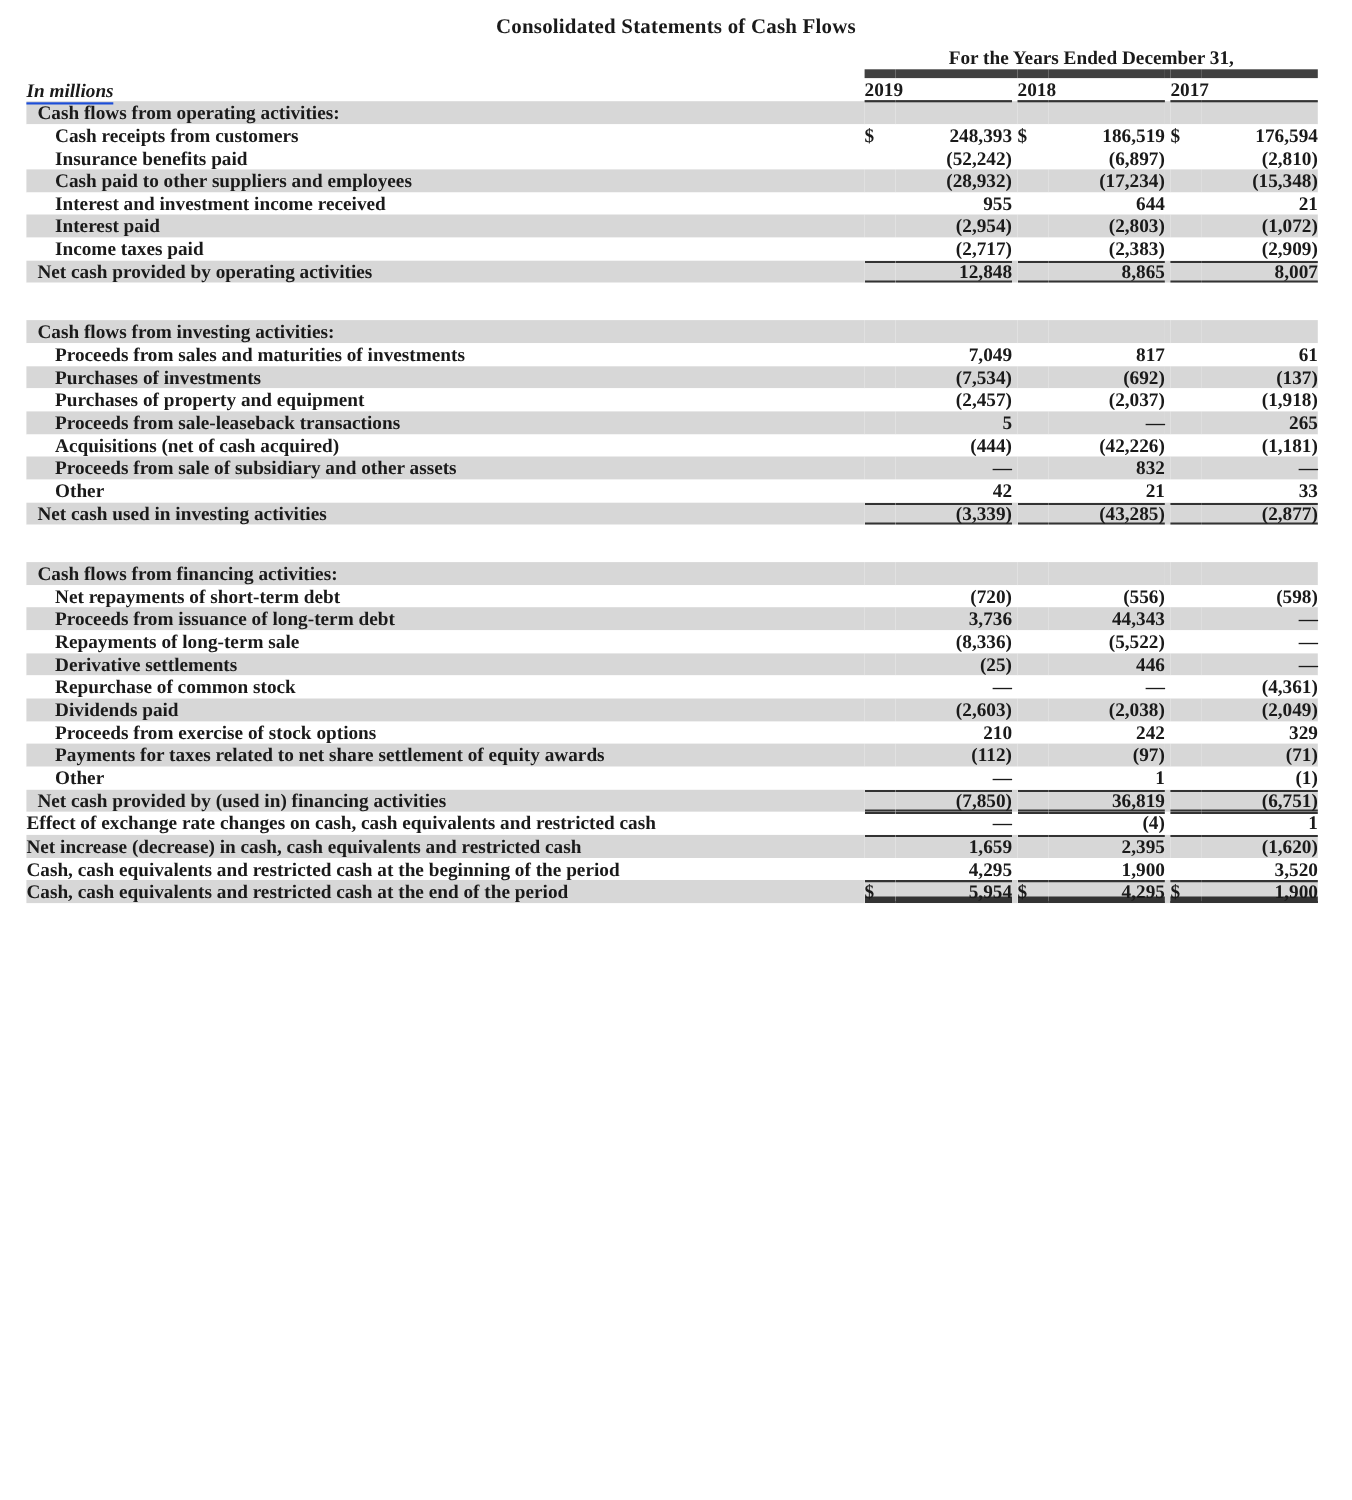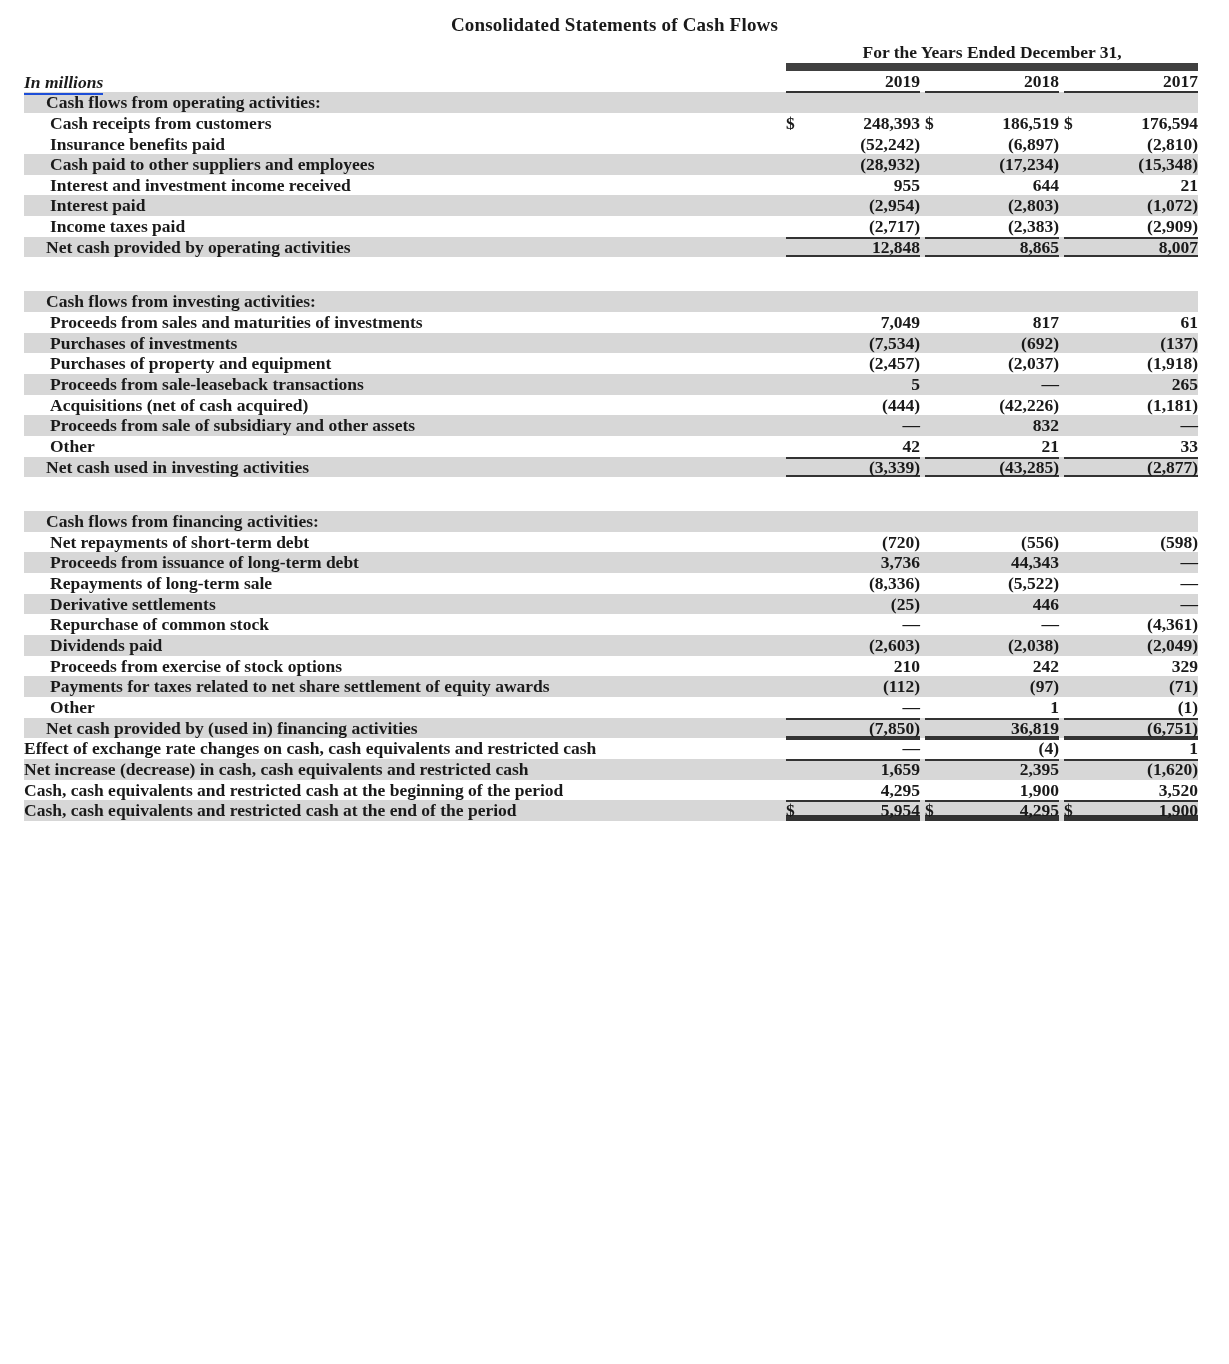--- a/index.html
+++ b/index.html
@@ -50,21 +50,21 @@
     vertical-align: bottom;
     line-height: 1.18;
   }
 
   
   .lbl {
     padding: 5px 6px 5px 10px;
     white-space: normal;
   }
   .lbl.ind  { padding-left: 26px; }
-  .lbl.ind2 { padding-left: 22px; }
+  .lbl.ind2 { padding-left: 10px; }
 
   
   .cur {
     text-align: left;
     padding: 5px 0 5px 4px;
     font-size: 17.5px;
   }
   .num {
     text-align: right;
     padding: 5px 4px 5px 0;
@@ -95,21 +95,21 @@
 
   
   .hdr-span {
     text-align: center;
     font-weight: bold;
     font-size: 17.5px;
     padding-bottom: 3px;
     border-bottom: 8px solid #404040;
   }
   .hdr-year {
-    text-align: right;
+    text-align: left;
     font-weight: bold;
     font-size: 17.5px;
     padding: 3px 0 4px 0;
     border-bottom: 2px solid #333;
   }
   .inmillions {
     font-style: italic;
     font-weight: bold;
     font-size: 17.5px;
     padding-left: 10px;

